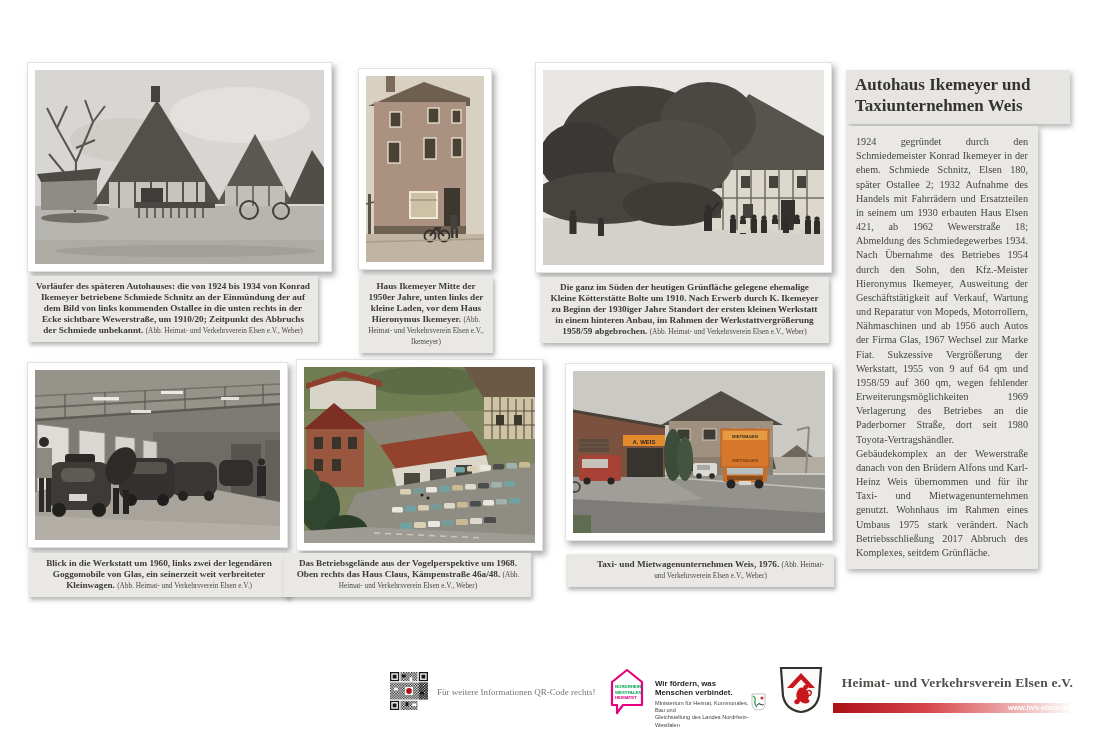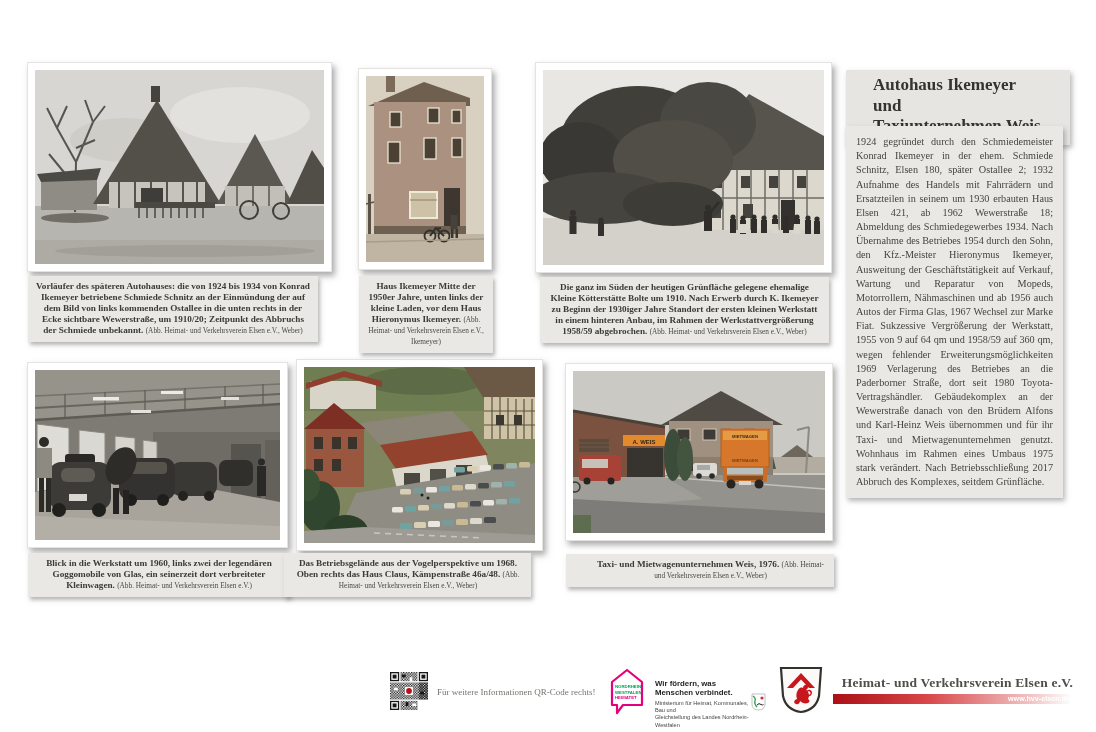--- a/index.html
+++ b/index.html
@@ -18,36 +18,36 @@
   .cap2{left:359px;top:276px;width:134px;}
   .cap3{left:540px;top:277px;width:289px;}
   .cap4{left:28px;top:553px;width:262px;}
   .cap5{left:284px;top:553px;width:247px;padding-left:8px;}
   .cap6{left:566px;top:554px;width:268px;padding-left:28px;}
   .ph1{left:27px;top:62px;}   .ph2{left:358px;top:68px;}  .ph3{left:535px;top:62px;}
   .ph4{left:27px;top:362px;}  .ph5{left:296px;top:359px;} .ph6{left:565px;top:363px;}
   
   .titlebox{position:absolute;left:846px;top:70px;width:224px;box-sizing:border-box;
             background:#e6e5e1;box-shadow:2px 3px 5px rgba(110,110,110,.5);
-            padding:5px 27px 8px;font-size:17px;font-weight:bold;color:#34332f;line-height:1.22;}
-  .bodybox{position:absolute;left:846px;top:126px;width:217px;box-sizing:border-box;
+            padding:5px 9px 8px;font-size:17px;font-weight:bold;color:#34332f;line-height:1.22;}
+  .bodybox{position:absolute;left:846px;top:126px;width:192px;box-sizing:border-box;
            background:#e9e8e4;box-shadow:2px 3px 5px rgba(110,110,110,.5);
            padding:9px 10px;font-size:10.2px;line-height:1.39;text-align:justify;color:#454440;}
   
   .qr{position:absolute;left:390px;top:672px;width:38px;height:38px;}
   .qr-label{position:absolute;left:437px;top:687px;font-size:9px;color:#76756f;}
   .nrw-logo{position:absolute;left:609px;top:667px;}
   .ministry{position:absolute;left:655px;top:680px;width:96px;font-family:"Liberation Sans",sans-serif;}
   .ministry .slogan{font-size:7.8px;font-weight:bold;color:#1f1f1f;line-height:1.15;}
   .ministry .mname{font-size:5.6px;color:#454545;margin-top:2px;line-height:1.3;}
   .nrw-coat{position:absolute;left:751px;top:693px;}
   .hvv-shield{position:absolute;left:779px;top:666px;}
   .hvv-block{position:absolute;left:833px;top:675px;width:240px;text-align:right;}
   .hvv-name{font-size:13.5px;font-weight:bold;color:#504f4b;letter-spacing:.2px;}
-  .hvv-bar{margin-top:3px;height:10px;width:237px;box-sizing:border-box;
+  .hvv-bar{margin-top:12px;height:10px;width:237px;box-sizing:border-box;
            background:linear-gradient(to right,#ab1016,#d8474b 40%,#f2c9c9 85%,#fdfbfb);
            color:#fff;font-family:"Liberation Sans",sans-serif;font-size:7.2px;font-weight:bold;
            line-height:10px;padding-left:4px;}
 </style>
 </head>
 <body>
 
 <div class="board">
 
   <div class="photo ph1">
@@ -406,21 +406,21 @@
   </div>
   <div class="cap cap2">
     <span>Haus Ikemeyer Mitte der 1950er Jahre, unten links der kleine Laden, vor dem Haus Hieronymus Ikemeyer.</span>
     <span class="credit">(Abb. Heimat- und Verkehrsverein Elsen e.V., Ikemeyer)</span>
   </div>
   <div class="cap cap3">
     <span>Die ganz im Süden der heutigen Grünfläche gelegene ehemalige Kleine Kötterstätte Bolte um 1910. Nach Erwerb durch K. Ikemeyer zu Beginn der 1930iger Jahre Standort der ersten kleinen Werkstatt in einem hinteren Anbau, im Rahmen der Werkstattvergrößerung 1958/59 abgebrochen.</span>
     <span class="credit">(Abb. Heimat- und Verkehrsverein Elsen e.V., Weber)</span>
   </div>
   <div class="cap cap4">
-    <span>Blick in die Werkstatt um 1960, links zwei der legendären Goggomobile von Glas, ein seinerzeit dort verbreiteter Kleinwagen.</span>
+    <span>Blick in die Werkstatt um 1960, links zwei der legendären Goggomobile von Glas, ein seinerzeit weit verbreiteter Kleinwagen.</span>
     <span class="credit">(Abb. Heimat- und Verkehrsverein Elsen e.V.)</span>
   </div>
   <div class="cap cap5">
     <span>Das Betriebsgelände aus der Vogelperspektive um 1968. Oben rechts das Haus Claus, Kämpenstraße 46a/48.</span>
     <span class="credit">(Abb. Heimat- und Verkehrsverein Elsen e.V., Weber)</span>
   </div>
   <div class="cap cap6">
     <span>Taxi- und Mietwagenunternehmen Weis, 1976.</span>
     <span class="credit">(Abb. Heimat- und Verkehrsverein Elsen e.V., Weber)</span>
   </div>

